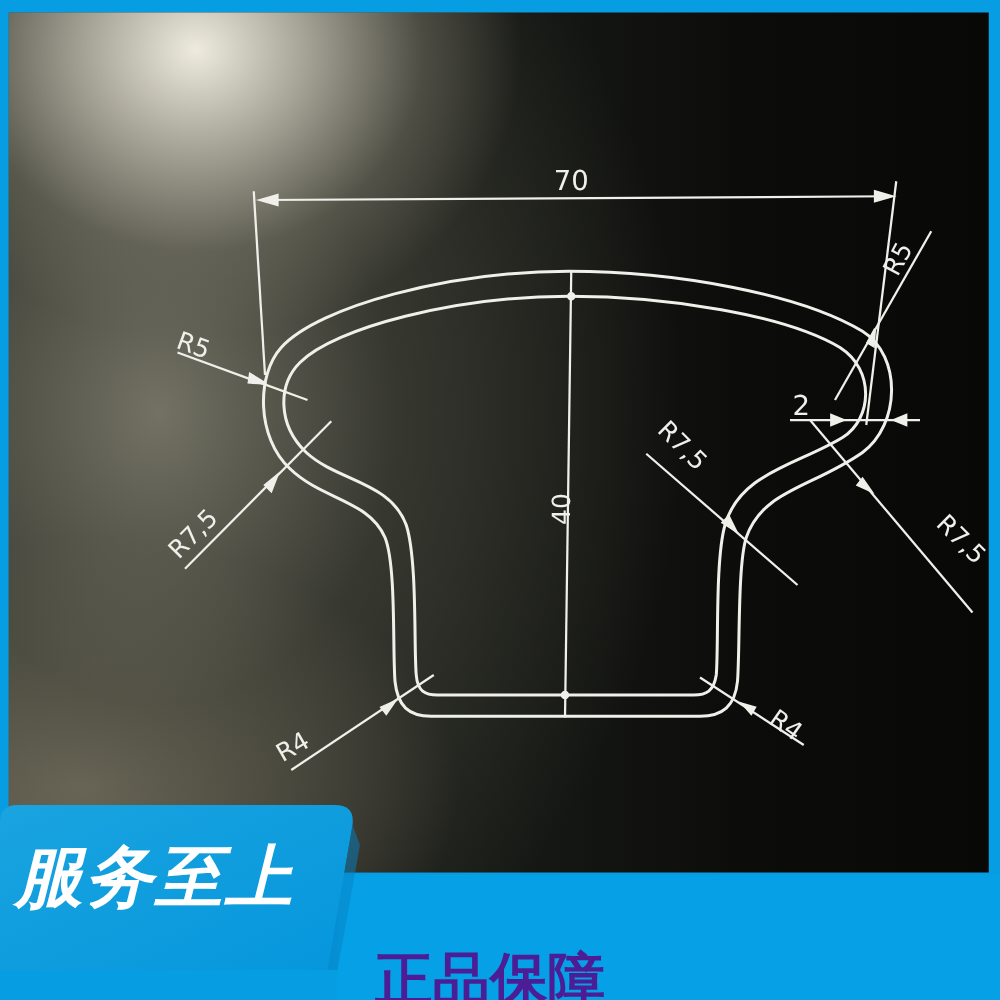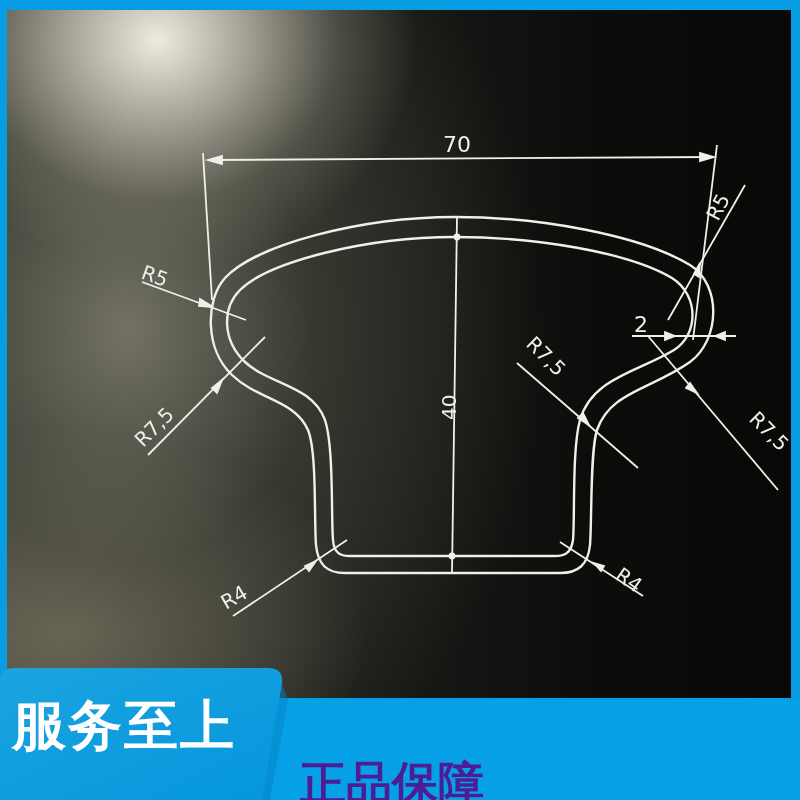--- a/index.html
+++ b/index.html
@@ -18,21 +18,21 @@
       radial-gradient(ellipse 300px 200px at 60px 620px, rgba(150,142,120,0.7) 0%, rgba(0,0,0,0) 100%),
       linear-gradient(90deg, #2d2e28 0%, #1a1c18 45%, #0c0d0b 75%, #080807 100%);
   }
   .photo svg { position: absolute; left: -7px; top: -10px; }
   .cad-text {
     fill: #f0f0ea;
     font-family: "DejaVu Sans", sans-serif;
     font-weight: normal;
   }
   .banner-left {
-    position: absolute; left: 0; top: 668px; width: 300px; height: 132px;
+    position: absolute; left: 0; top: 644px; width: 300px; height: 132px; font-style: italic;
   }
   .banner-left svg { position: absolute; left: 0; top: 0; }
   .banner-main {
     position: absolute; left: 270px; top: 700px; width: 530px; height: 100px;
     background: #06a0e6;
   }
   .slogan-main {
     position: absolute; left: 12px; top: 22px; width: 260px;
     color: #fff; font-weight: bold; font-size: 54px; letter-spacing: 2px;
     font-family: "DejaVu Sans", sans-serif;

